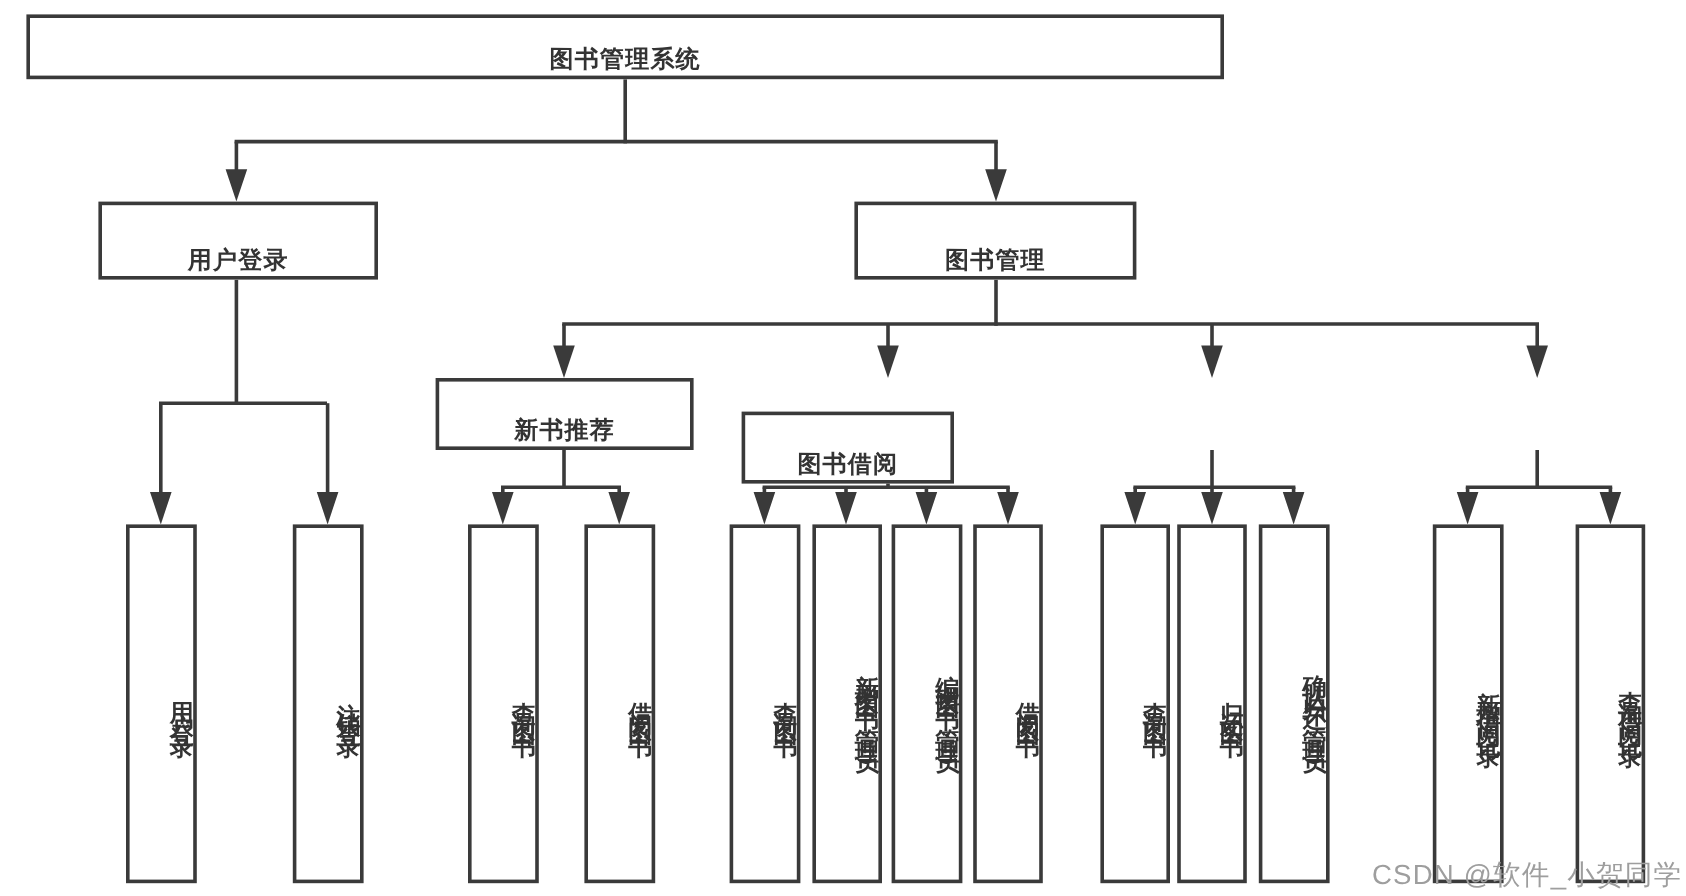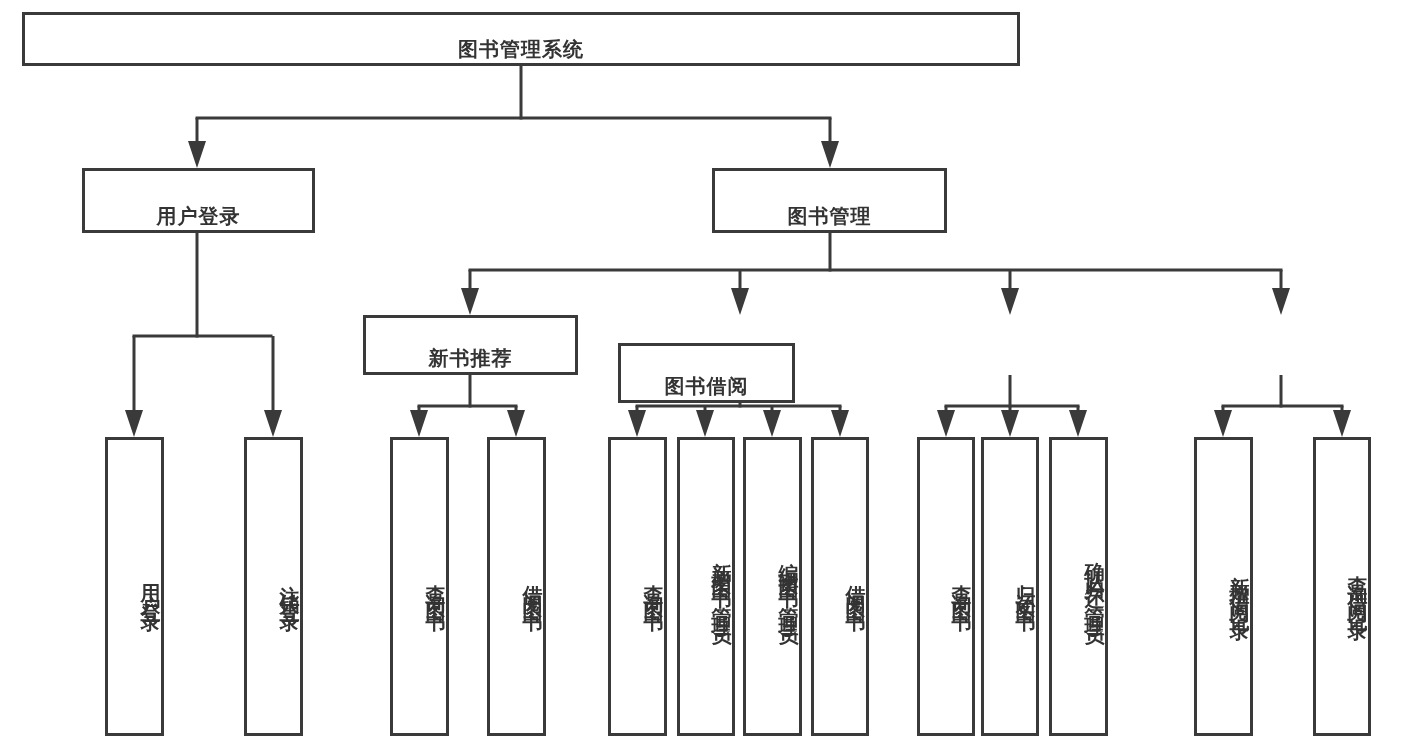--- a/index.html
+++ b/index.html
@@ -189,14 +189,15 @@
     <span>确认归还（管理员）</span>
   </div>
 
   <div class="node leaf" style="left:1194px;top:437px;width:59px;height:299px;">
     <span>新增借阅记录</span>
   </div>
   <div class="node leaf" style="left:1313px;top:437px;width:58px;height:299px;">
     <span>查询借阅记录</span>
   </div>
 
+  <div class="watermark">CSDN @软件_小贺同学</div>
 
 </div>
 
 </body></html>

